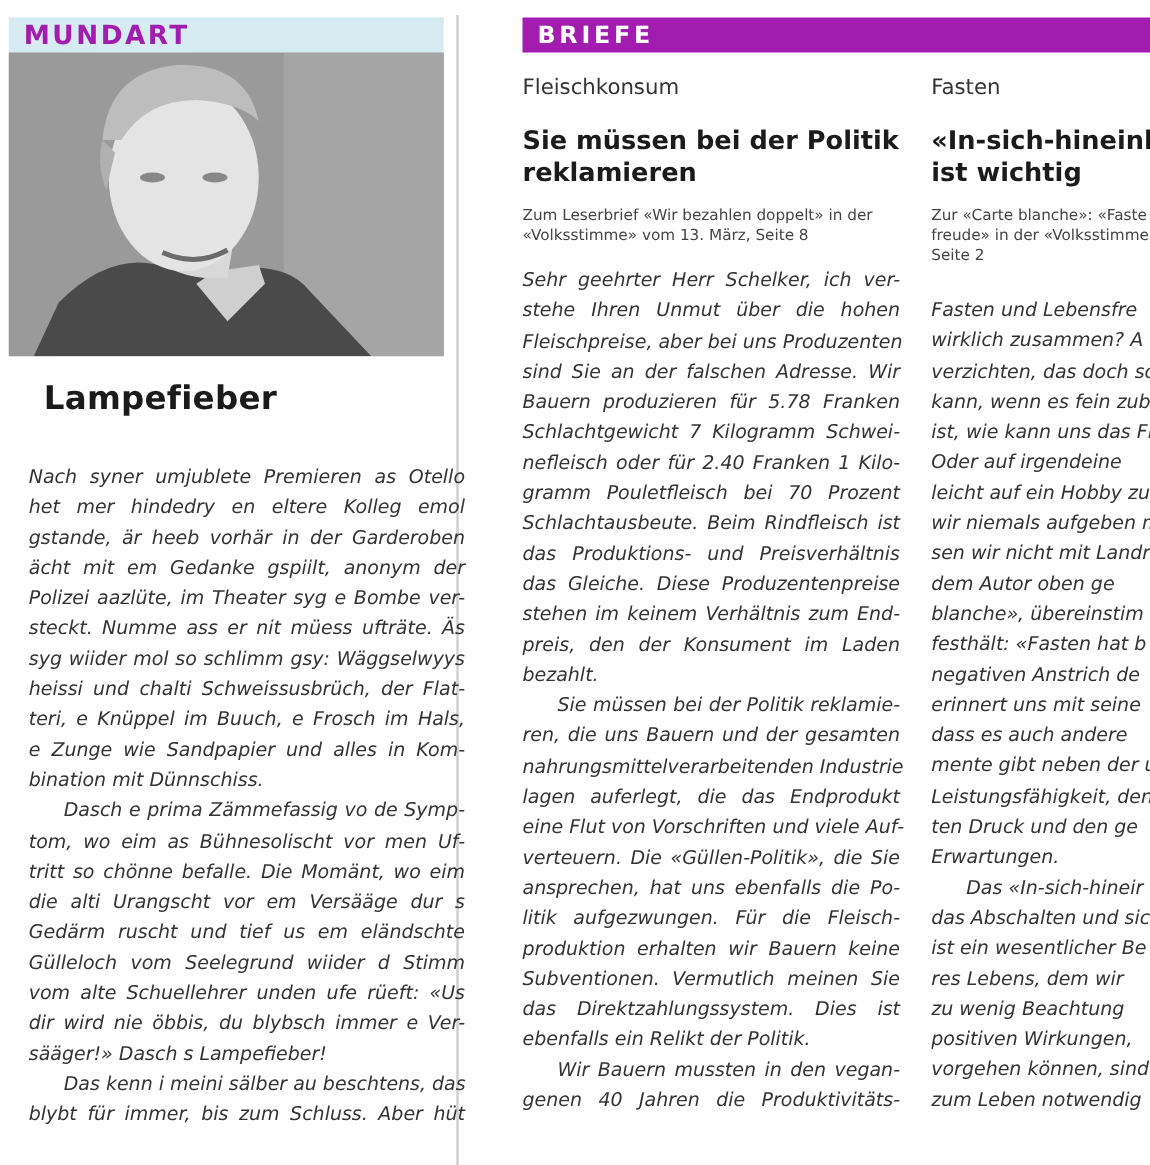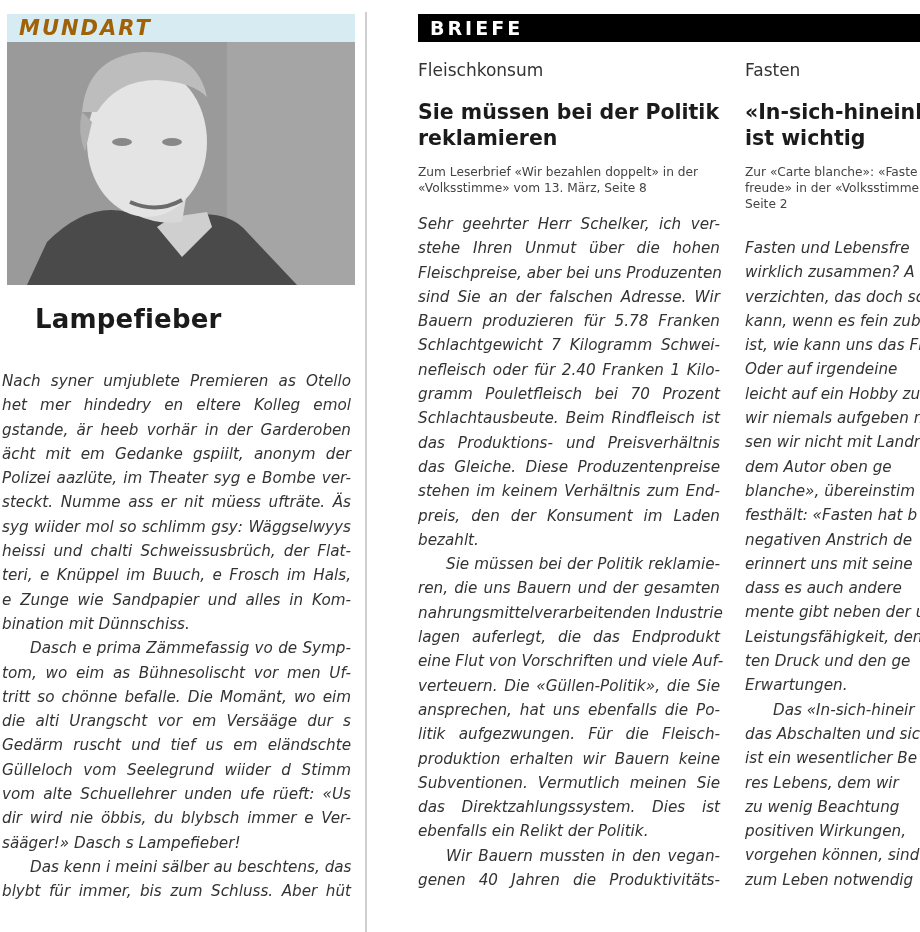--- a/index.html
+++ b/index.html
@@ -1,26 +1,26 @@
 <!DOCTYPE html>
 <html><head>
   <meta charset="utf-8">
   <style>
     html, body { margin:0; padding:0; background:#ffffff; }
     body { width:920px; height:932px; overflow:hidden; position:relative; font-family:"DejaVu Sans", sans-serif; color:#2a2a2a; }
     .abs { position:absolute; }
     .mundart-band { left:7px; top:14px; width:348px; height:28px; background:#d6ecf2; }
-    .mundart-band span { position:absolute; left:12px; top:0px; font-weight:bold; font-size:21px; letter-spacing:2px; color:#a16207; line-height:29px;font-style:italic; }
+    .mundart-band span { position:absolute; left:12px; top:0px; font-weight:bold; font-size:21px; letter-spacing:2px; color:#a21caf; line-height:29px; }
     .photo { left:7px; top:42px; width:348px; height:243px; background:linear-gradient(90deg,#8f8f8f 0%,#9b9b9b 40%,#a7a7a7 100%); overflow:hidden; }
     .photo svg { position:absolute; left:0; top:0; }
     .divider { left:365px; top:12px; width:2px; height:920px; background:#cfcfcf; }
     .title-lampe { left:7px; top:304px; font-weight:bold; font-size:26px; color:#1b1b1b; letter-spacing:0.2px;margin-left:28px; }
     .body-it { font-style:italic; font-size:15.2px; line-height:24.3px; color:#333; text-align:justify; hyphens:manual; }
-    .col-mundart { left:2px; top:369px; width:349px; }
-    .briefe-band { left:418px; top:14px; width:502px; height:28px; background:#000000; }
+    .col-mundart { left:23px; top:369px; width:349px; }
+    .briefe-band { left:418px; top:14px; width:502px; height:28px; background:#a21caf; }
     .briefe-band span { position:absolute; left:12px; top:0px; font-weight:bold; font-size:19px; letter-spacing:3px; color:#ffffff; line-height:29px; }
     .topic { font-size:17px; color:#333; }
     .headline { font-weight:bold; font-size:20.5px; line-height:26px; color:#1b1b1b; }
     .ref { font-size:12.2px; line-height:16px; color:#444; }
     .col1 { left:418px; width:302px; }
     .clip { left:745px; top:0; width:175px; height:932px; overflow:hidden; }
     .clip .inner { position:absolute; left:0; top:0; width:200px; }
     .col2 .body-it, .clip .body-it { text-align:justify; }
   </style>
 </head>

